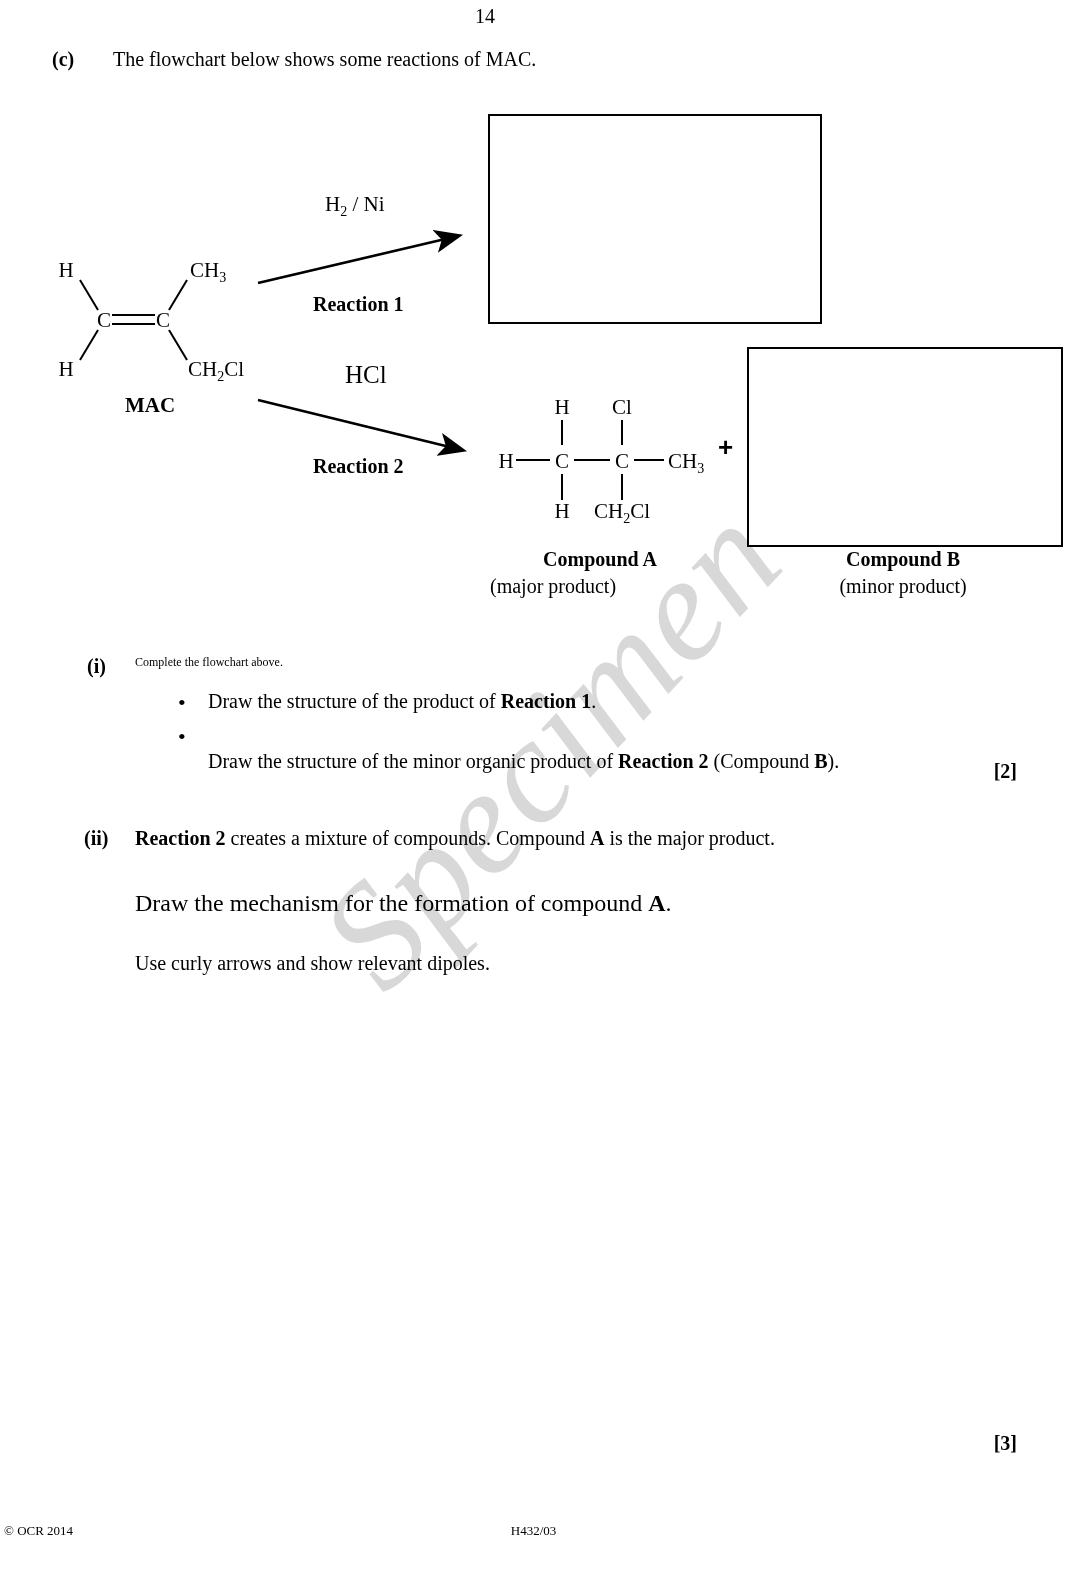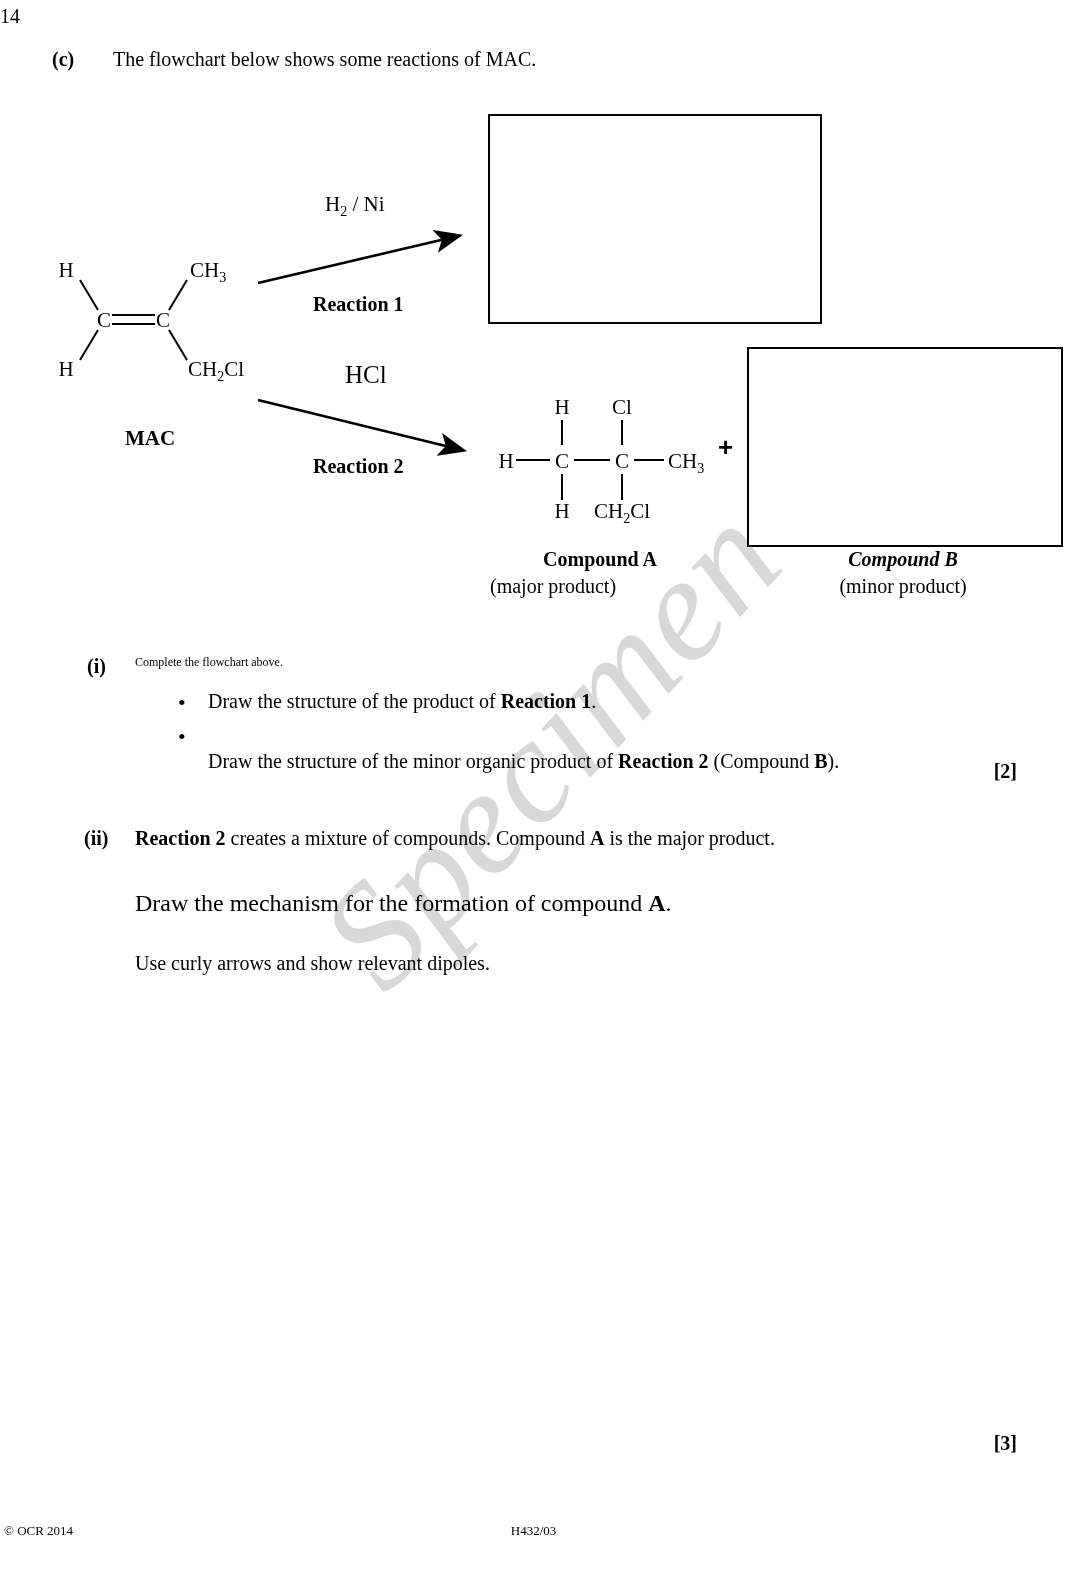--- a/index.html
+++ b/index.html
@@ -40,20 +40,21 @@
     z-index: 0;
     white-space: nowrap;
   }
   .layer { position: relative; z-index: 2; }
 
   
   .page-number {
     position: absolute;
     left: 0; top: 5px;
     width: 970px;
+    text-align: center;
     font-size: 20px;
   }
   
   .part-c-label {
     position: absolute;
     left: 52px; top: 48px;
     font-size: 20px;
     font-weight: bold;
   }
   .part-c-text {
@@ -77,21 +78,20 @@
     left: 50px; top: 248px;
     width: 200px; height: 135px;
   }
   #mac-label {
     position: absolute;
     left: 50px; top: 393px;
     width: 200px;
     text-align: center;
     font-size: 21px;
     font-weight: bold;
-    margin-top: 33px;
   }
 
   
   #reaction1-conditions {
     position: absolute;
     left: 325px; top: 192px;
     font-size: 21px;
   }
   #reaction1-name {
     position: absolute;
@@ -141,21 +141,20 @@
     text-align: left;
     font-size: 20px;
   }
   #compoundB-label {
     position: absolute;
     left: 793px; top: 548px;
     width: 220px;
     text-align: center;
     font-size: 20px;
     font-weight: bold;
-    font-style: italic;
   }
   #compoundB-sub {
     position: absolute;
     left: 793px; top: 575px;
     width: 220px;
     text-align: center;
     font-size: 20px;
   }
 
   

